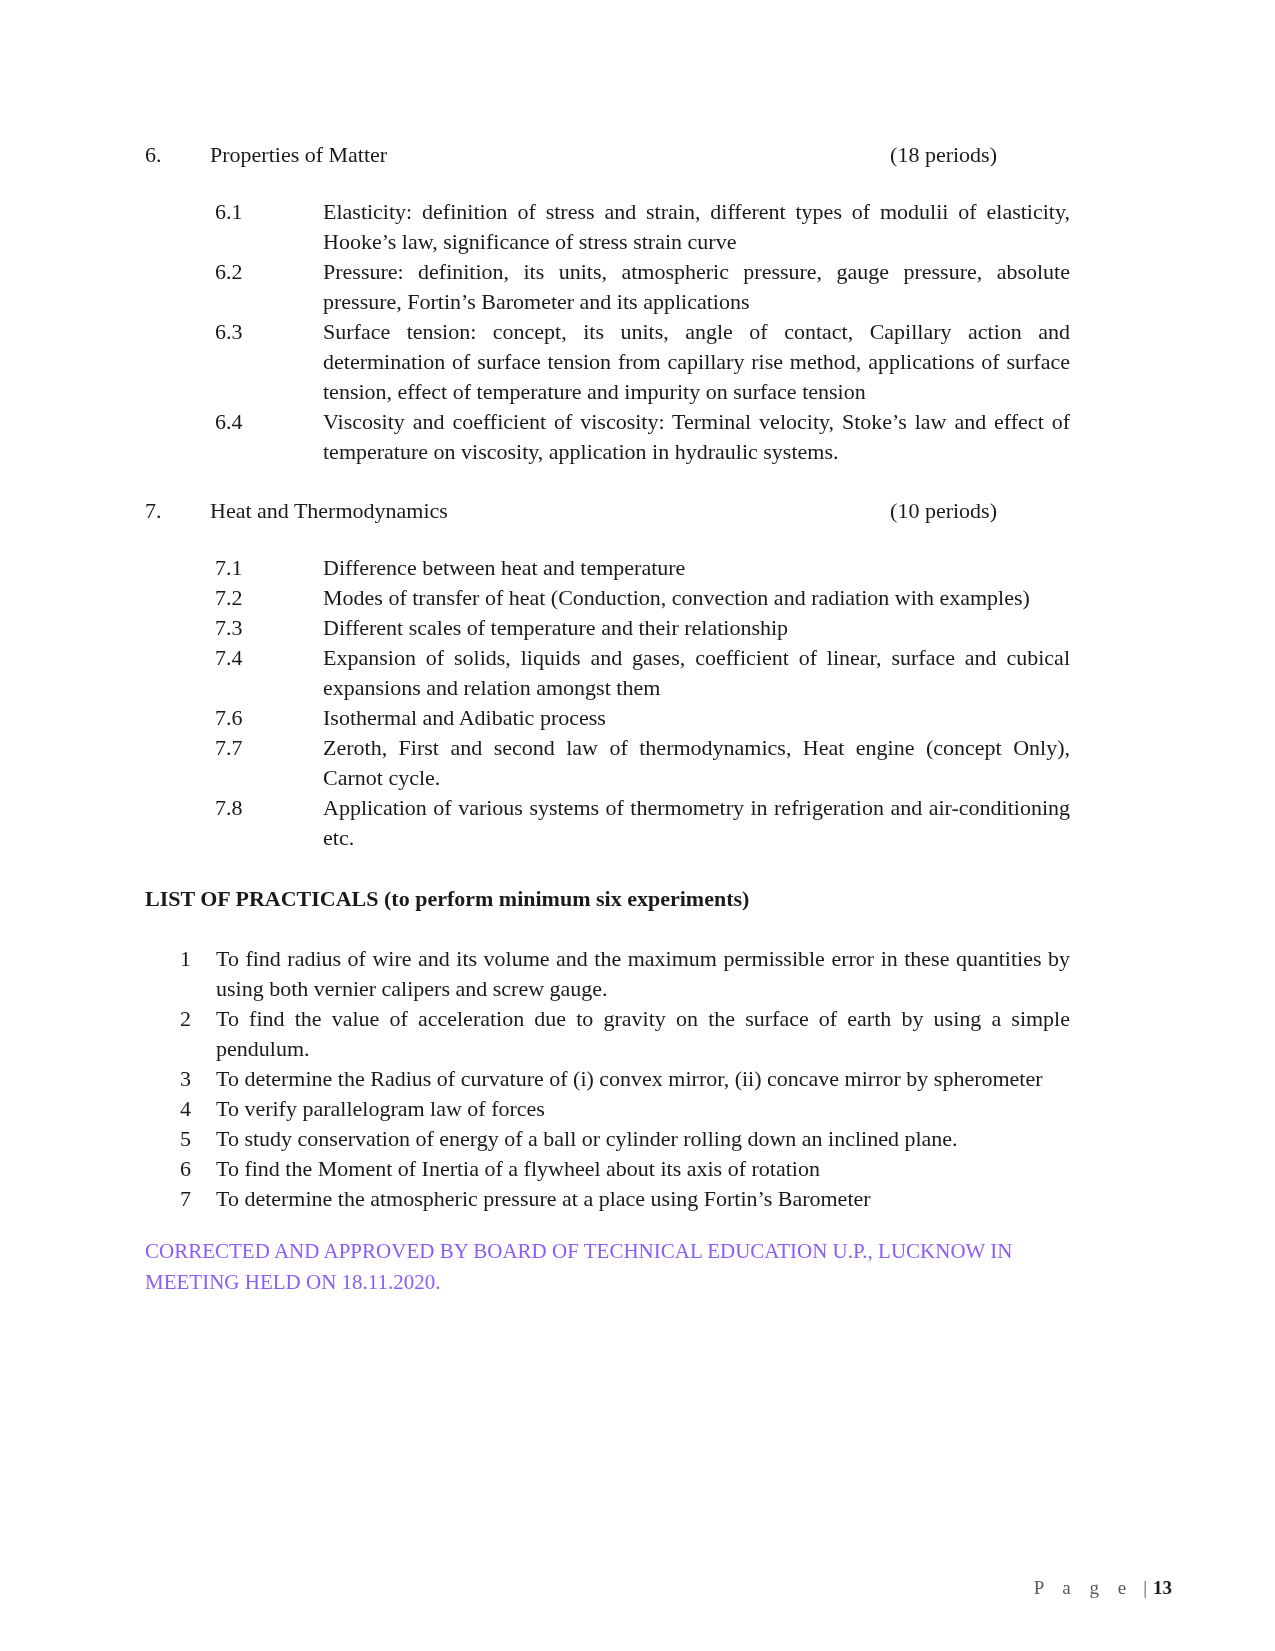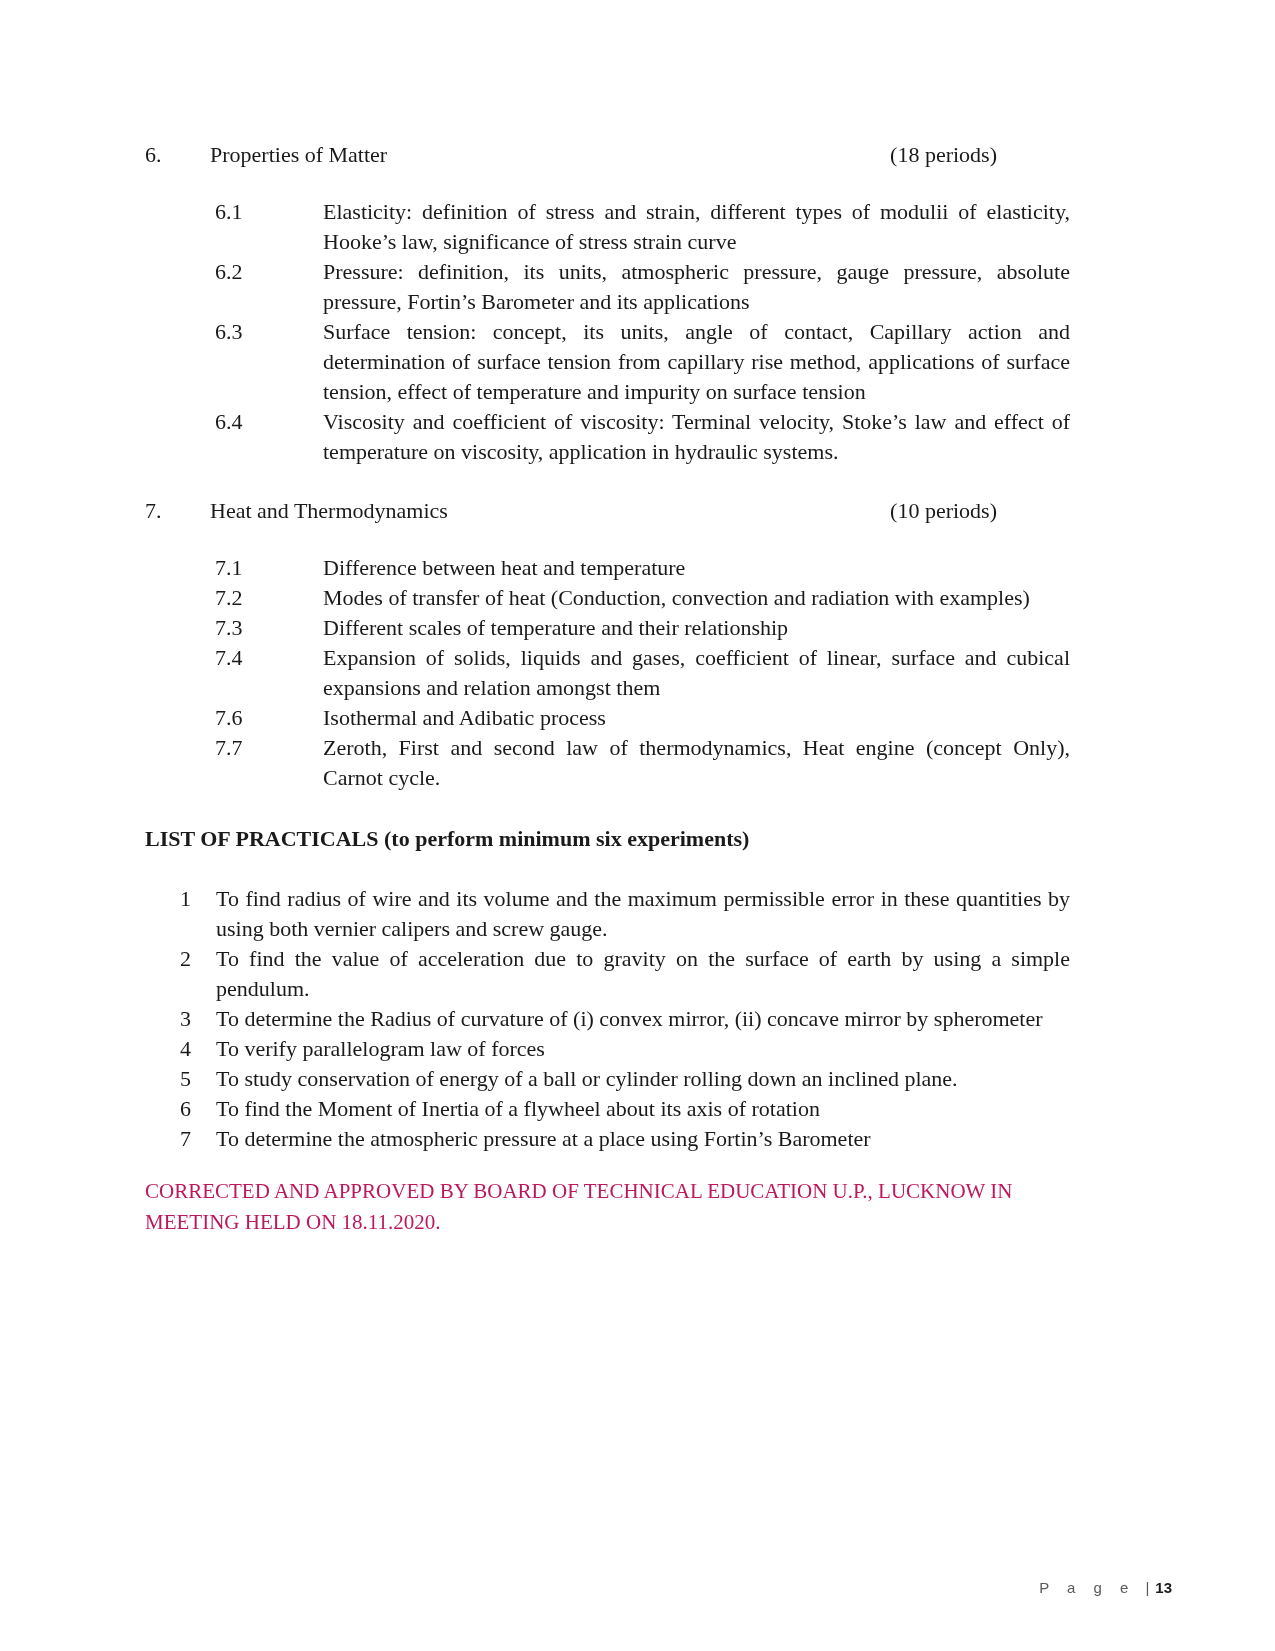--- a/index.html
+++ b/index.html
@@ -74,29 +74,29 @@
     width: 36px;
   }
   .ptext {
     flex: 1 1 auto;
     text-align: justify;
   }
   .approval-note {
     margin-top: 22px;
     font-size: 21px;
     line-height: 31px;
-    color: #be185d;
+    color: #8b5cf6;
     max-width: 925px;
   }
   .page-footer {
     position: absolute;
     right: 103px;
     bottom: 48px;
-    font-family: Liberation Sans, sans-serif;
-    font-size: 15px;
+    font-family: Liberation Serif, serif;
+    font-size: 19px;
     color: #595959;
     margin-top: 36px;
   }
   .page-footer .prefix {
     letter-spacing: 7px;
   }
   .page-footer .sep {
     color: #595959;
     margin: 0 6px 0 10px;
   }
@@ -160,20 +160,24 @@
         <span class="itext">Expansion of solids, liquids and gases, coefficient of linear, surface and cubical expansions and relation amongst them</span>
       </div>
       <div class="item">
         <span class="inum">7.6</span>
         <span class="itext">Isothermal and Adibatic process</span>
       </div>
       <div class="item">
         <span class="inum">7.7</span>
         <span class="itext">Zeroth, First and second law of thermodynamics, Heat engine (concept Only), Carnot cycle.</span>
       </div>
+      <div class="item">
+        <span class="inum">7.8</span>
+        <span class="itext">Application of various systems of thermometry in refrigeration and air-conditioning etc.</span>
+      </div>
     </div>
   </section>
 
   <h2 class="practicals-heading">LIST OF PRACTICALS (to perform minimum six experiments)</h2>
   <div class="practicals">
     <div class="practical-item">
       <span class="pnum">1</span>
       <span class="ptext">To find radius of wire and its volume and the maximum permissible error in these quantities by using both vernier calipers and screw gauge.</span>
     </div>
     <div class="practical-item">

